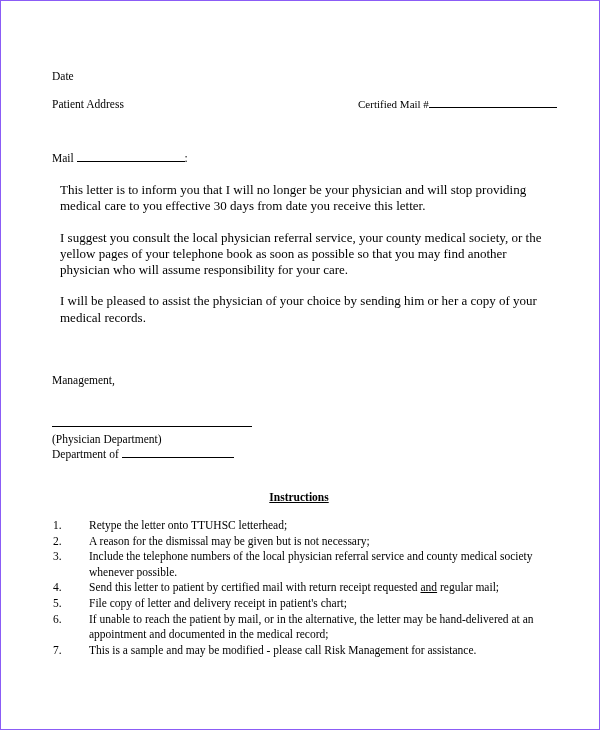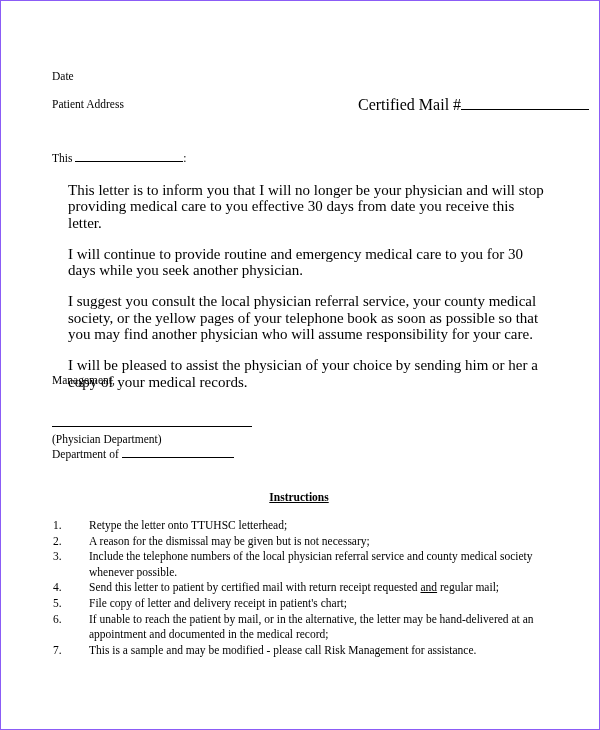--- a/index.html
+++ b/index.html
@@ -49,21 +49,21 @@
     left: 0;
     top: 0;
     font-size: 11.5px;
     line-height: 15px;
     white-space: nowrap;
   }
   .hdr-mail {
     position: absolute;
     left: 306px;
     top: 0;
-    font-size: 16px;
+    font-size: 11px;
     line-height: 15px;
     white-space: nowrap;
   }
   .rule-inline {
     display: inline-block;
     border-bottom: 1px solid #000;
     vertical-align: baseline;
     height: 0.72em;
   }
   .rule-mail { width: 128px; }
@@ -80,24 +80,24 @@
   }
 
   
   .body-block {
     position: absolute;
     left: 0;
     top: 181px;
     width: 494px;
   }
   .para {
-    font-size: 15px;
+    font-size: 13px;
     line-height: 16.3px;
     text-align: left;
-    margin: 0 0 15px 16px;
+    margin: 0 0 15px 8px;
   }
   .para:last-child { margin-bottom: 0; }
 
   
   .closing {
     position: absolute;
     left: 0;
     top: 372px;
     font-size: 11.5px;
     line-height: 15px;
@@ -178,27 +178,26 @@
     <div class="hdr-date">Date</div>
 
     <div class="hdr-row">
       <div class="hdr-addr">Patient Address</div>
       <div class="hdr-mail">
         <span>Certified Mail #</span><span class="rule-inline rule-mail"></span>
       </div>
     </div>
 
     <div class="salutation">
-      <span>This</span>
+      <span>Mail</span>
       <span class="rule-inline rule-dear"></span><span>:</span>
     </div>
 
     <div class="body-block">
       <p class="para">This letter is to inform you that I will no longer be your physician and will stop providing medical care to you effective 30 days from date you receive this letter.</p>
-      <p class="para">I will continue to provide routine and emergency medical care to you for 30 days while you seek another physician.</p>
       <p class="para">I suggest you consult the local physician referral service, your county medical society, or the yellow pages of your telephone book as soon as possible so that you may find another physician who will assume responsibility for your care.</p>
       <p class="para">I will be pleased to assist the physician of your choice by sending him or her a copy of your medical records.</p>
     </div>
 
     <div class="closing">Management,</div>
     <div class="sig-rule"></div>
     <div class="sig-caption">(Physician Department)</div>
     <div class="sig-dept">
       <span>Department of</span>
       <span class="rule-inline rule-dept"></span>

